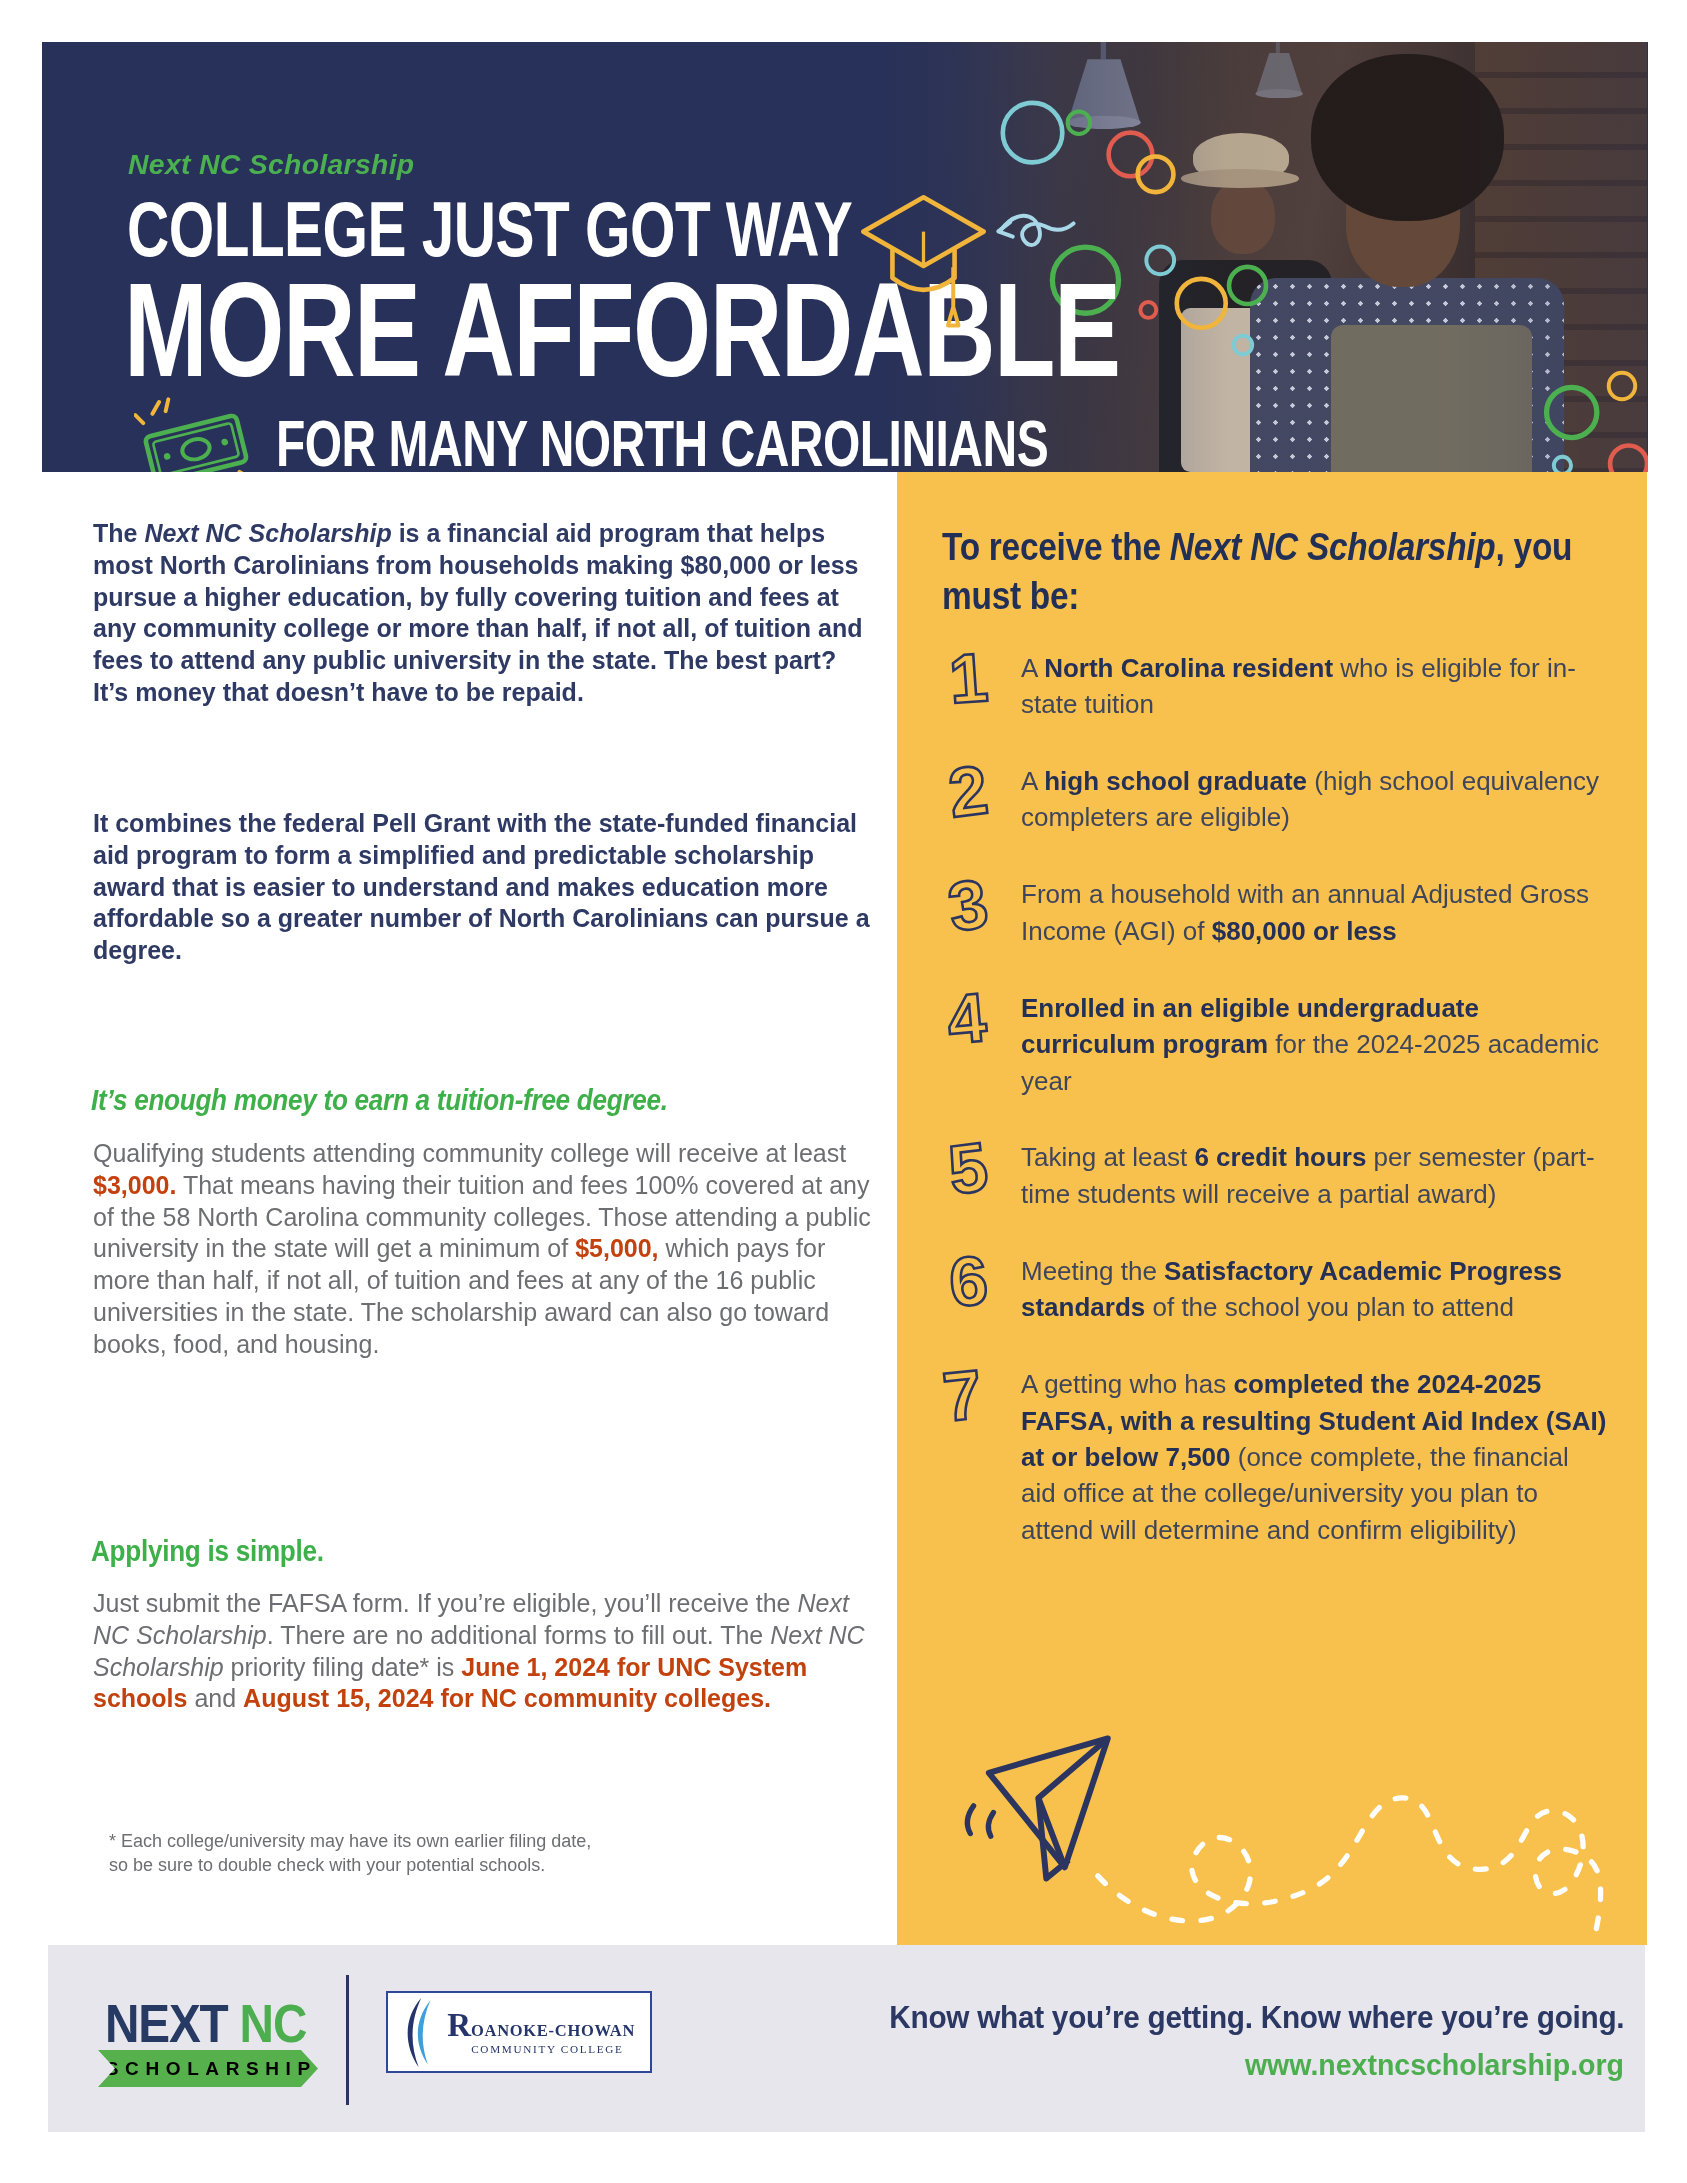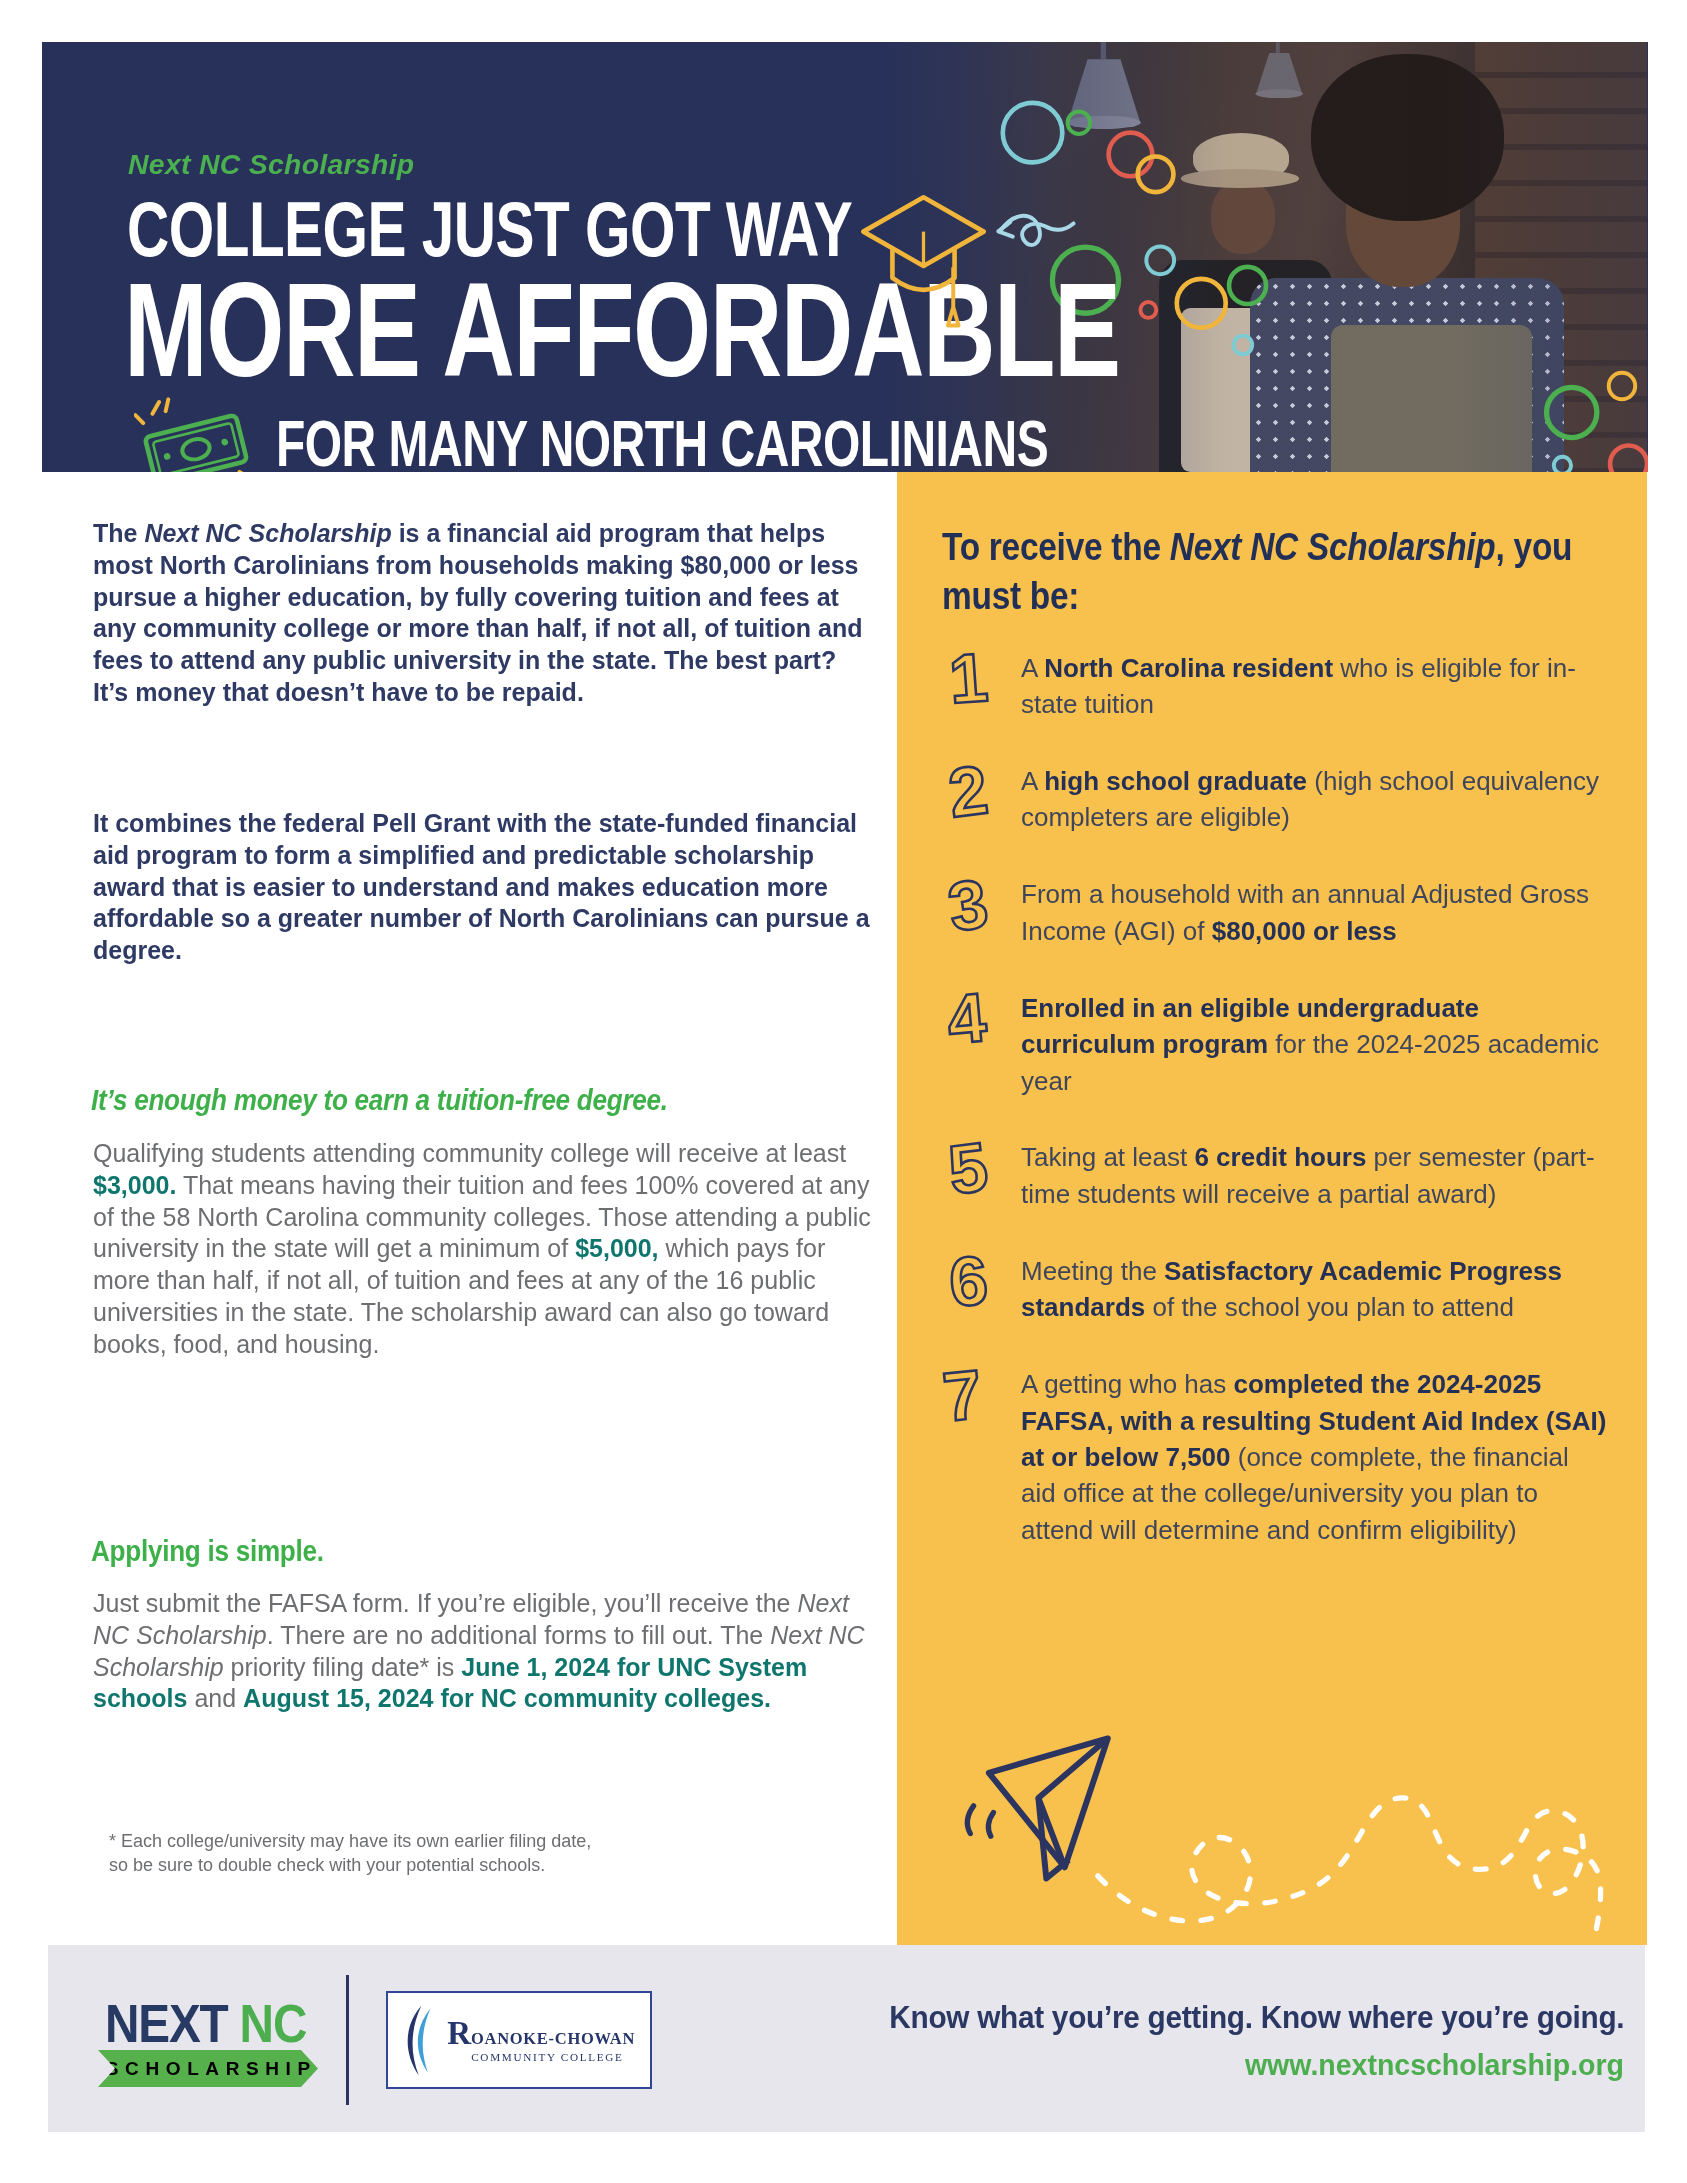--- a/index.html
+++ b/index.html
@@ -42,21 +42,21 @@
   .t3row{position:absolute;left:92px;top:352px;display:flex;align-items:center;gap:20px;text-align:right;}
   .t3{font-size:64px;font-weight:700;color:#ffffff;line-height:1;letter-spacing:-0.7px;}
   .gradcap{position:absolute;left:812px;top:146px;}
   .squiggle{position:absolute;left:951px;top:164px;}
 
   
   .navybody{position:absolute;left:93px;width:781px;font-size:25px;line-height:1.27;
             font-weight:700;color:#2e3a64;margin:0;}
   .graybody{position:absolute;left:93px;width:781px;font-size:25px;line-height:1.27;
             color:#6d6e71;margin:0;}
-  .graybody .b{color:#0f766e;}
+  .graybody .b{color:#c2410c;}
   .b{font-weight:700;} .i{font-style:italic;}
   .greenhead{position:absolute;left:91px;font-size:29px;font-weight:700;color:#3eb049;
              letter-spacing:-0.3px;}
   .greenhead .cond2{display:inline-block;transform:scaleX(.9);transform-origin:left center;white-space:nowrap;}
   .footnote{position:absolute;left:97px;width:741px;font-size:18px;line-height:1.34;
             color:#6d6e71;white-space:pre-line;margin:12px;}
 
   
   .panel{position:absolute;left:897px;top:472px;width:750px;height:1473px;background:#f8c14d;}
   .panel-head{position:absolute;left:942px;top:523px;width:767px;font-size:38px;font-weight:700;
@@ -82,21 +82,21 @@
   
   .footer{position:absolute;left:48px;top:1945px;width:1597px;height:187px;background:#e7e6ec;}
   .nextnc{position:absolute;left:105px;top:1993px;font-size:53px;font-weight:700;letter-spacing:-1.3px;
           transform:scaleX(.9);transform-origin:left top;white-space:nowrap;}
   .nextnc .nx{color:#263a63;} .nextnc .nc{color:#4cae4f;}
   .ribbon{position:absolute;left:98px;top:2050px;width:220px;height:37px;background:#56b14c;
           display:flex;align-items:center;justify-content:center;
           clip-path:polygon(0 0, calc(100% - 17px) 0, 100% 50%, calc(100% - 17px) 100%, 0 100%, 17px 50%);}
   .ribbon span{color:#000000;font-size:19px;font-weight:600;letter-spacing:6.6px;text-indent:6.6px;}
   .divider{position:absolute;left:346px;top:1975px;width:2.6px;height:130px;background:#2c3560;}
-  .rccc{position:absolute;left:386px;top:1991px;width:266px;height:98px;background:#ffffff;
+  .rccc{position:absolute;left:386px;top:1991px;width:266px;height:82px;background:#ffffff;
         border:2px solid #2e4796;box-sizing:border-box;display:flex;align-items:center;padding-left:10.6px;gap:6.6px;}
   .rccc-text{font-family:"Liberation Serif", serif;color:#25356b;line-height:1.05;}
   .rccc-text .init{font-size:33px;font-weight:600;}
   .rccc-text .rest{font-size:16.5px;font-weight:600;letter-spacing:0.7px;}
   .rccc-text .line2{font-size:11.2px;letter-spacing:1.7px;margin-top:1.3px;margin-left:24px;}
   .tagline{position:absolute;right:63px;top:1999px;font-size:32px;font-weight:700;color:#2b3863;
            transform:scaleX(.93);transform-origin:right top;white-space:nowrap;letter-spacing:-0.3px;}
   .url{position:absolute;right:63px;top:2048px;font-size:30px;font-weight:700;color:#4cae4f;
        transform:scaleX(.95);transform-origin:right top;white-space:nowrap;}
 </style>

